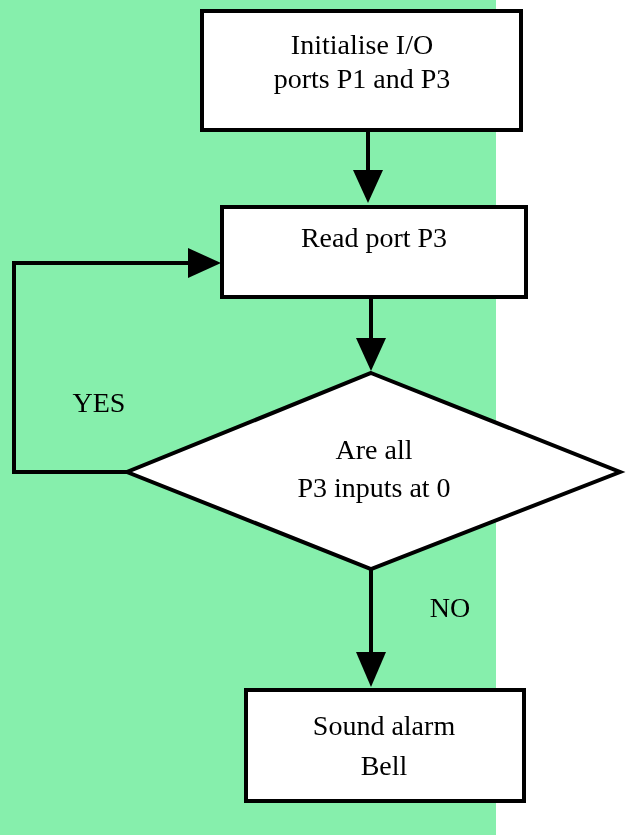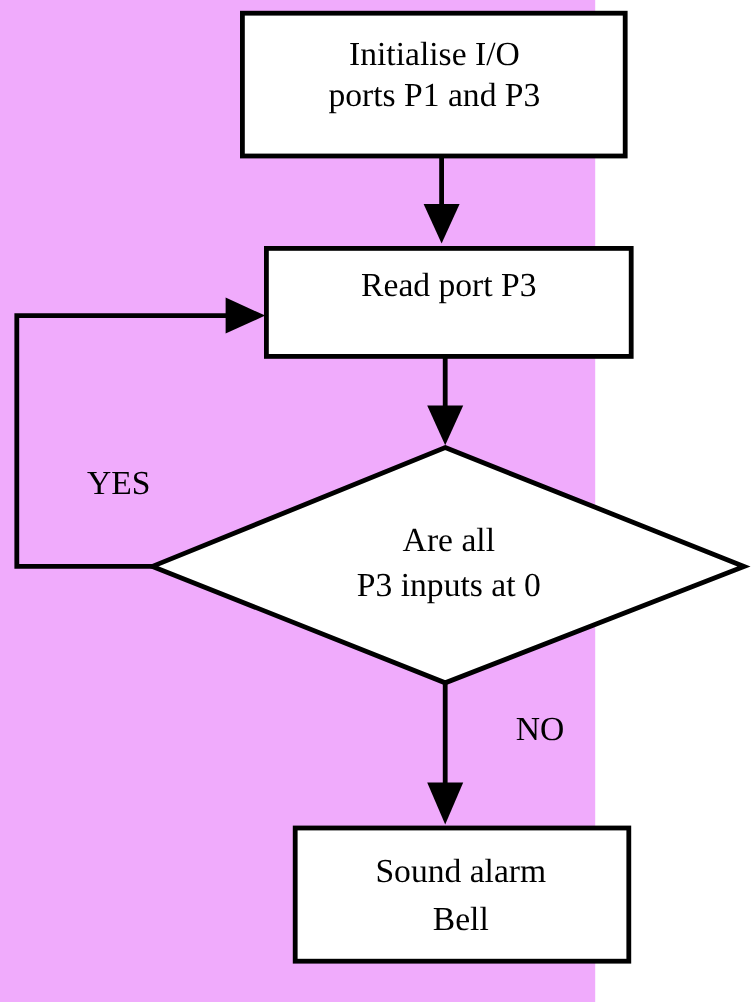--- a/index.html
+++ b/index.html
@@ -10,21 +10,21 @@
   body {
     width: 626px;
     height: 835px;
     font-family: "Liberation Serif", "DejaVu Serif", serif;
     overflow: hidden;
   }
   #flowchart-root {
     position: relative;
     width: 496px;
     height: 835px;
-    background: #f0abfc;
+    background: #86efac;
   }
   svg.chart-canvas {
     position: absolute;
     top: 0;
     left: 0;
     width: 626px;
     height: 835px;
     display: block;
   }
   .node-shape {

